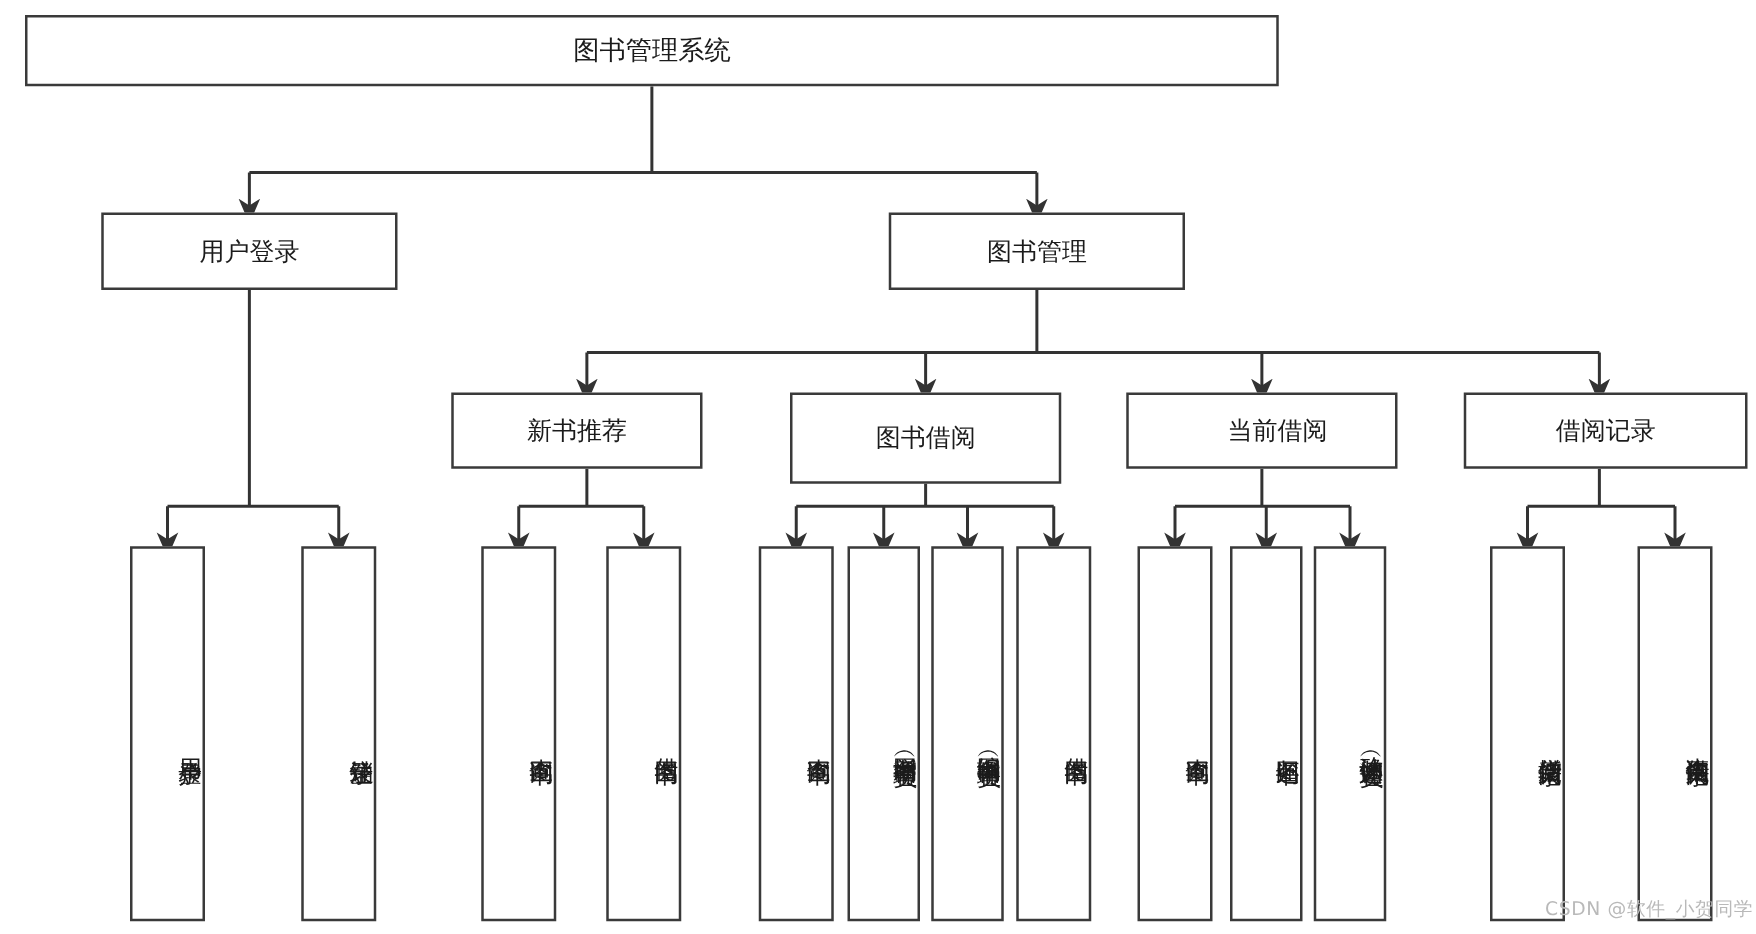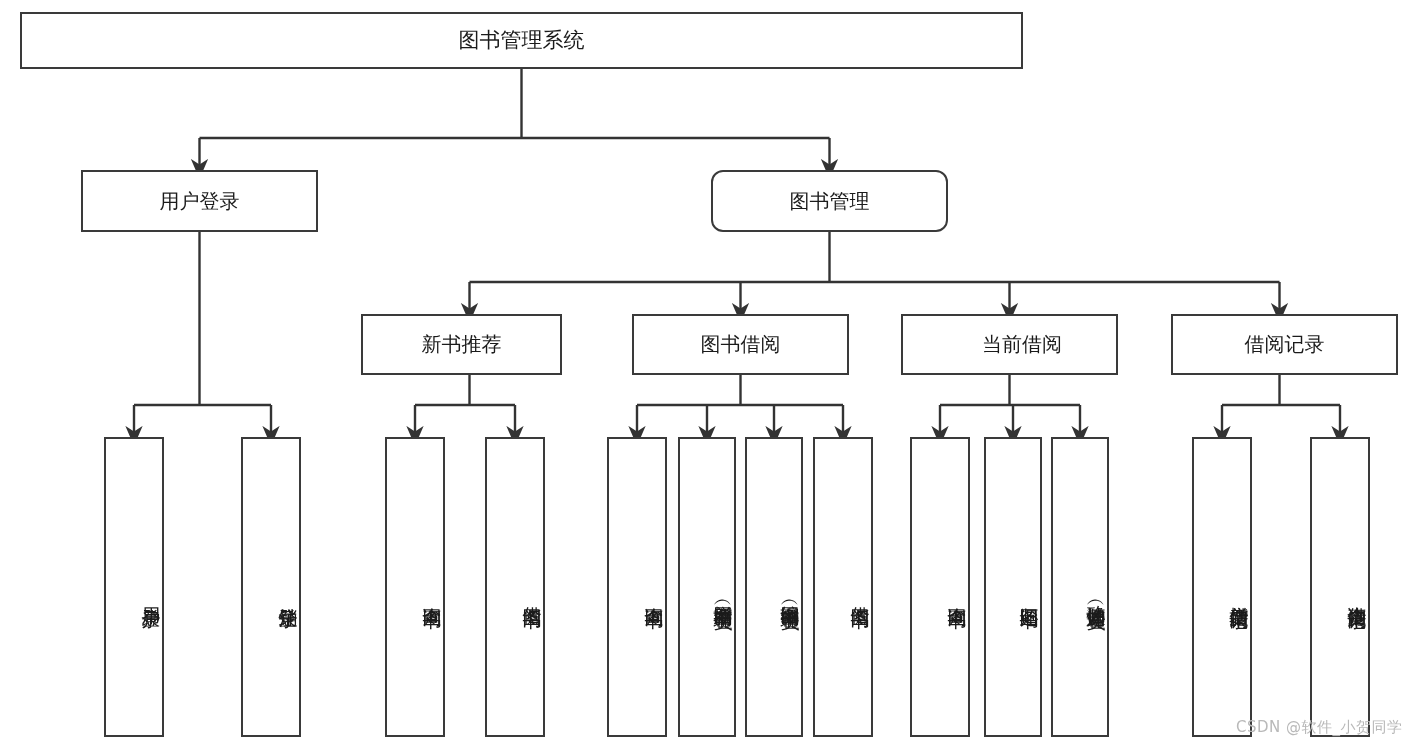--- a/index.html
+++ b/index.html
@@ -114,27 +114,27 @@
       </g>
   </svg>
 
   <div id="nodes-layer">
       <div class="node level-root" style="left: 20px; top: 12px; width: 1003px; height: 57px;">
         <span class="label">图书管理系统</span>
       </div>
       <div class="node level-2" style="left: 81px; top: 170px; width: 237px; height: 62px;">
         <span class="label">用户登录</span>
       </div>
-      <div class="node level-2" style="left: 711px; top: 170px; width: 237px; height: 62px; border-radius: 12px;">
+      <div class="node level-2" style="left: 711px; top: 170px; width: 237px; height: 62px;">
         <span class="label">图书管理</span>
       </div>
       <div class="node level-3" style="left: 361px; top: 314px; width: 201px; height: 61px;">
         <span class="label">新书推荐</span>
       </div>
-      <div class="node level-3" style="left: 632px; top: 314px; width: 217px; height: 61px;">
+      <div class="node level-3" style="left: 632px; top: 314px; width: 217px; height: 73px;">
         <span class="label">图书借阅</span>
       </div>
       <div class="node level-3" style="left: 901px; top: 314px; width: 217px; height: 61px; padding-left: 25px;">
         <span class="label">当前借阅</span>
       </div>
       <div class="node level-3" style="left: 1171px; top: 314px; width: 227px; height: 61px;">
         <span class="label">借阅记录</span>
       </div>
       <div class="node leaf" style="left: 104px; top: 437px; width: 60px; height: 300px;">
         <span class="label">用户登录</span>

